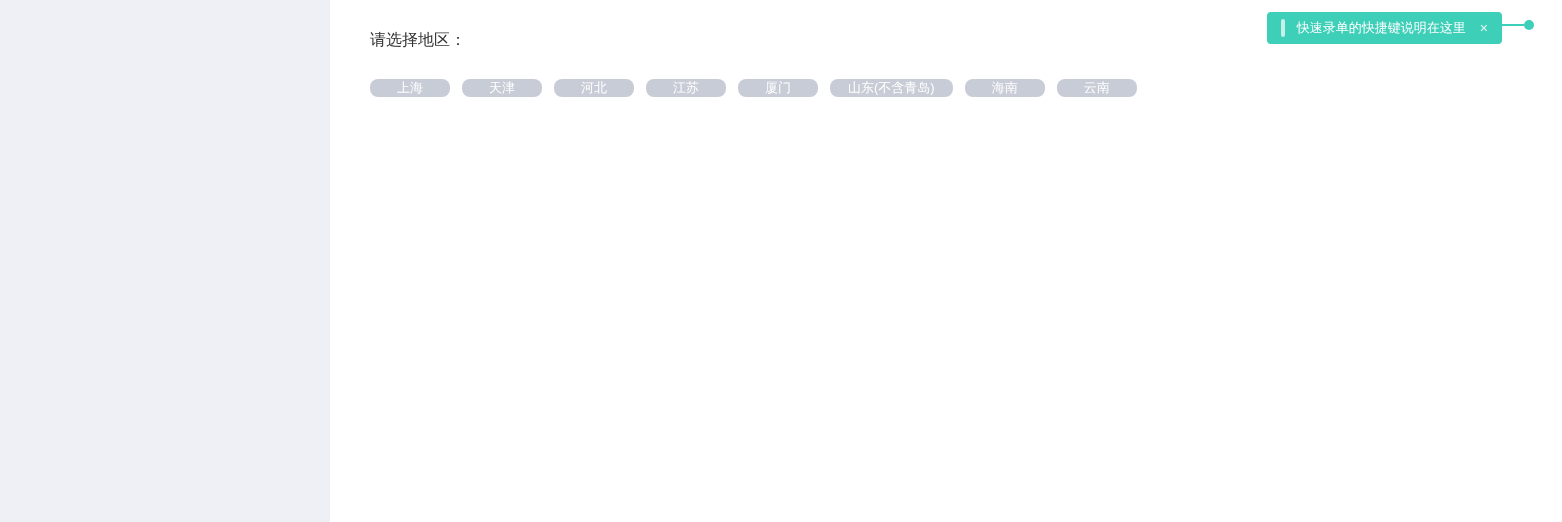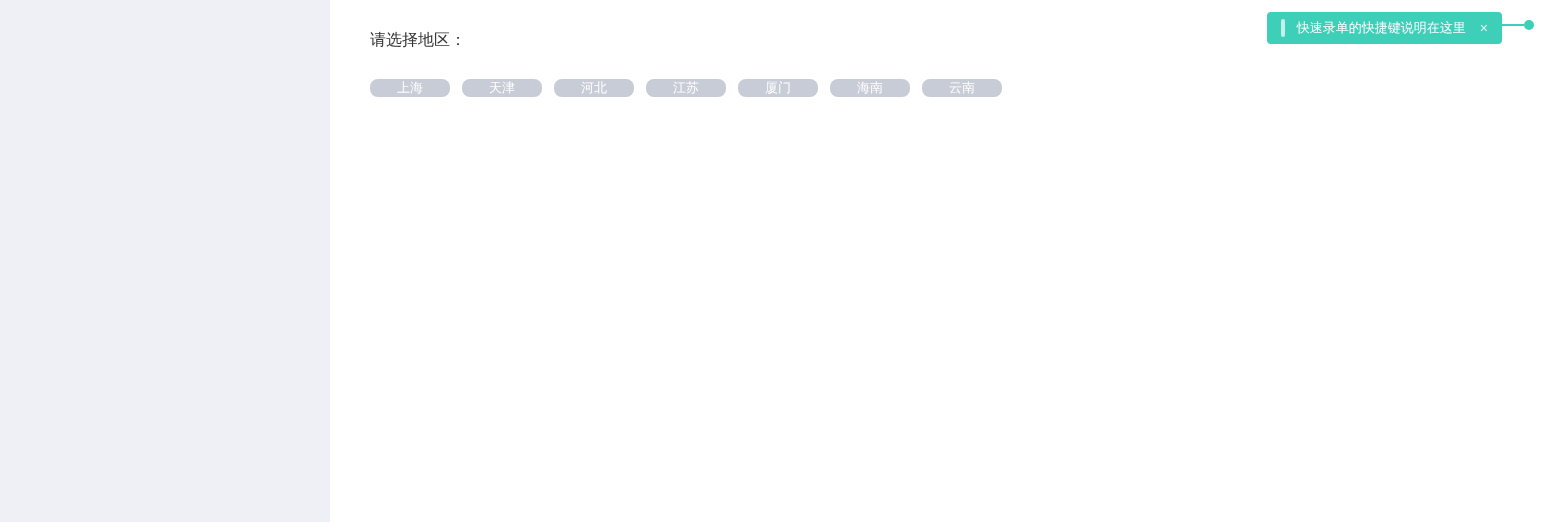--- a/index.html
+++ b/index.html
@@ -124,20 +124,21 @@
 <div class="main-content">
   <div class="page-title">请选择地区：</div>
 
   <div class="region-buttons">
 
   <button class="region-btn">上海</button>
       <button class="region-btn">天津</button>
       <button class="region-btn">河北</button>
       <button class="region-btn">江苏</button>
       <button class="region-btn">厦门</button>
+      <button class="region-btn">山东(不含青岛)</button>
       <button class="region-btn">海南</button>
       <button class="region-btn">云南</button>
     </div>
 </div>
 
 <div class="tooltip-bar">
   <span class="bar-accent"></span>
   <span>快速录单的快捷键说明在这里</span>
   <span class="tooltip-close">×</span>
 </div>

